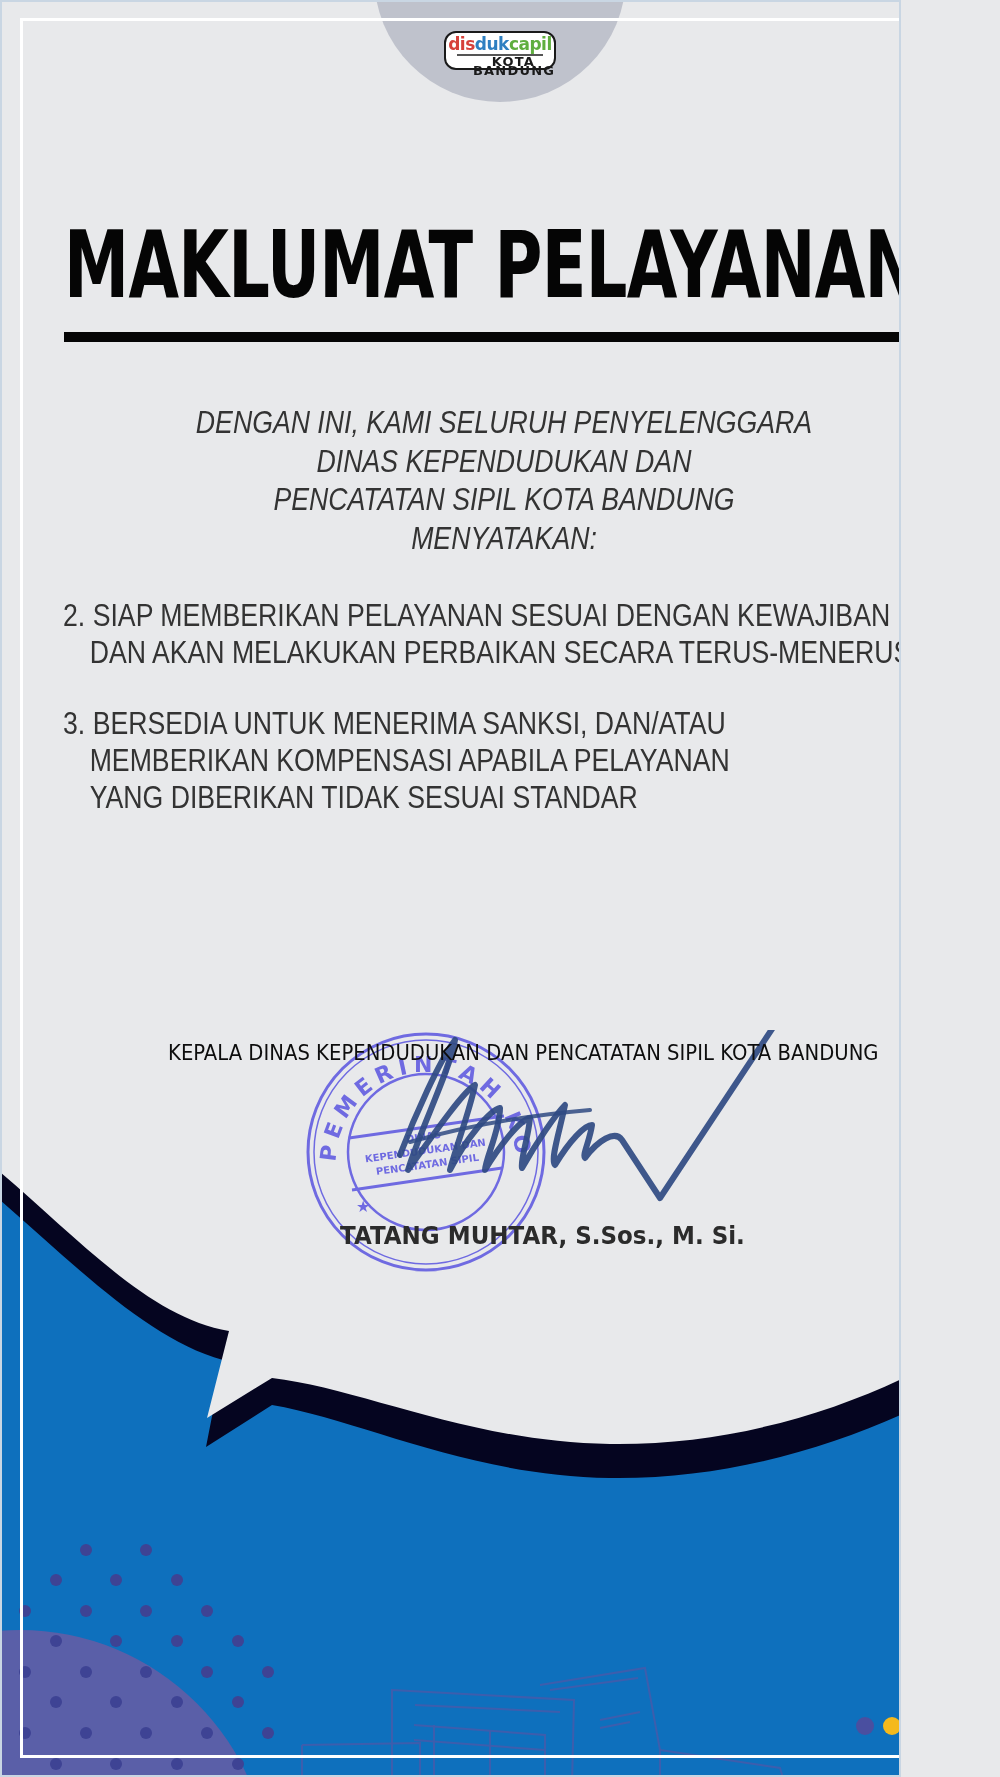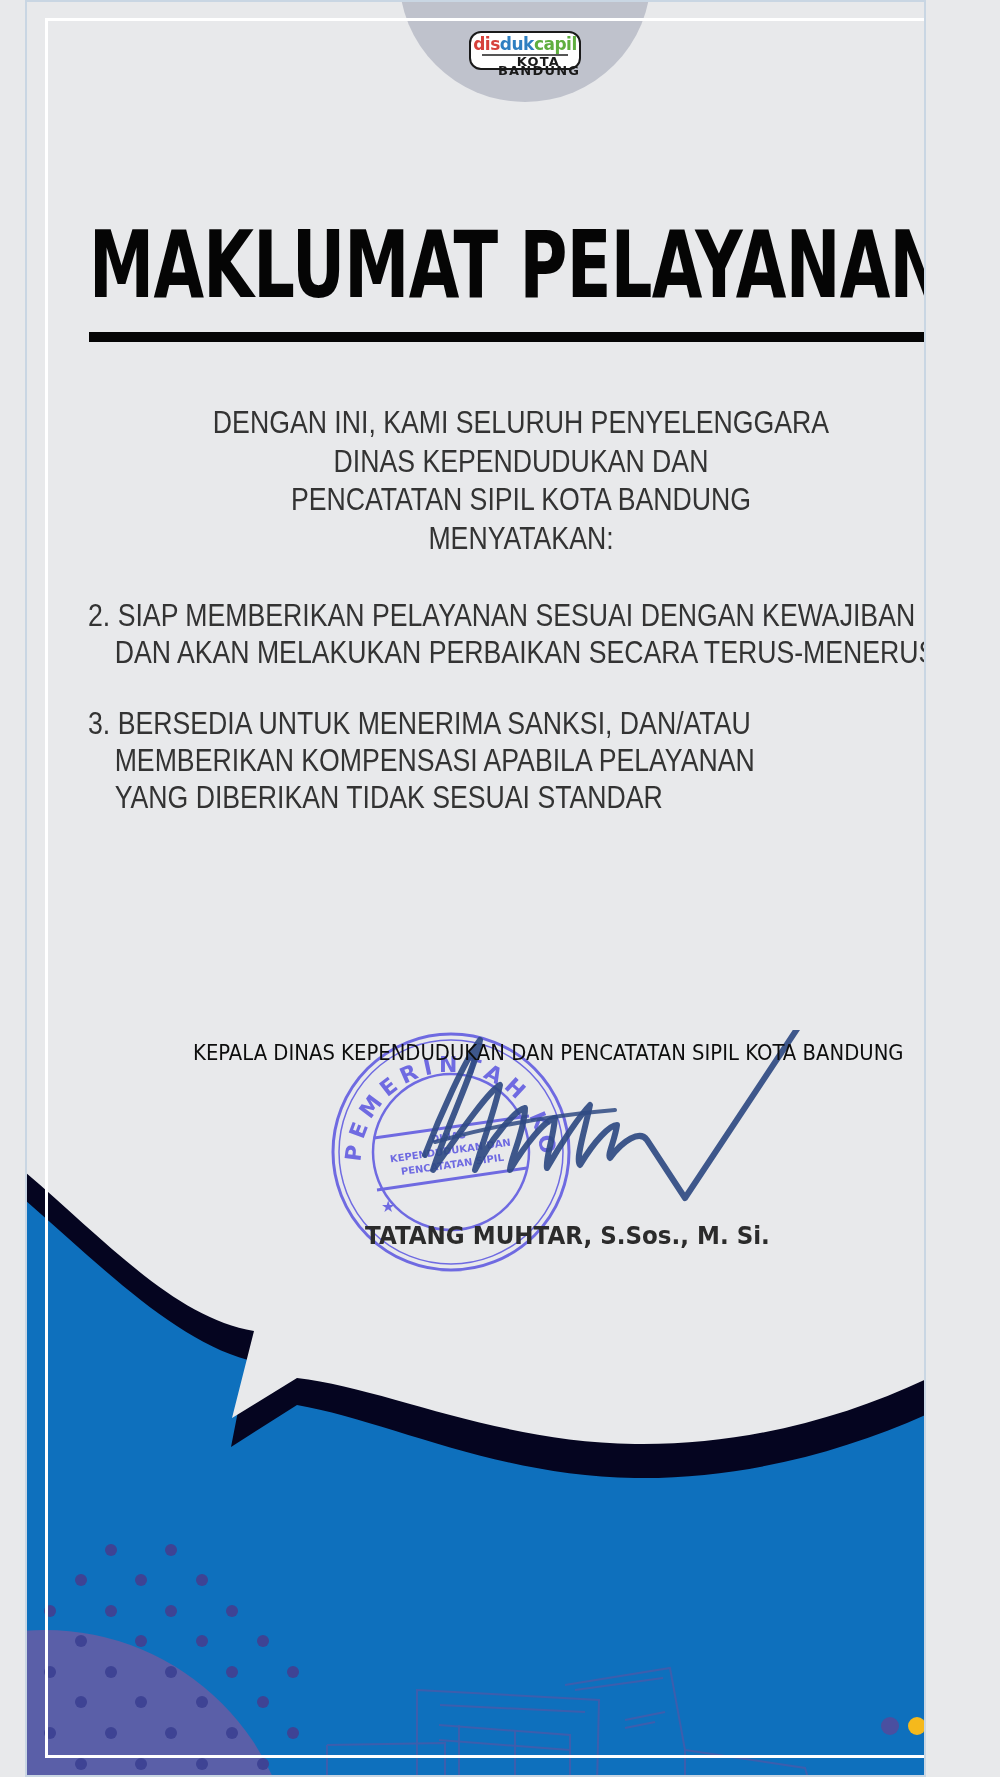--- a/index.html
+++ b/index.html
@@ -1,39 +1,39 @@
 <!DOCTYPE html>
 <html><head>
 <meta charset="utf-8">
 <style>
   * { margin: 0; padding: 0; box-sizing: border-box; }
   html, body { width: 1000px; height: 1777px; overflow: hidden; background: #e8e9eb; }
   body { position: relative; font-family: "Liberation Sans", sans-serif; }
 
-  .page { position: absolute; left: 0; top: 0; width: 901px; height: 1777px; background: #e8e9eb; overflow: hidden; margin-left: 25px; }
+  .page { position: absolute; left: 0; top: 0; width: 901px; height: 1777px; background: #e8e9eb; overflow: hidden; }
   .outer-edge { position: absolute; inset: 0; border: 2px solid #c9d6e3; pointer-events: none; z-index: 20; }
   .inset-frame { position: absolute; left: 20px; top: 18px; width: 958px; height: 1740px; border: 3px solid #ffffff; pointer-events: none; z-index: 15; }
 
   .bg-svg { position: absolute; left: 0; top: 0; z-index: 1; }
 
   .top-arc { position: absolute; left: 374px; top: -150px; width: 252px; height: 252px; border-radius: 50%; background: #bfc2cc; z-index: 2; }
 
   .logo { position: absolute; left: 444px; top: 31px; width: 112px; height: 39px; background: #fff; border: 2px solid #1a1a1a; border-radius: 12px; z-index: 5; text-align: center; }
   .logo-word { display: block; font-family: "DejaVu Sans", sans-serif; font-size: 17px; font-weight: bold; line-height: 19px; margin-top: 2px; letter-spacing: -0.5px; }
   .logo-word .c1 { color: #d6413b; }
   .logo-word .c2 { color: #2e7fc1; }
   .logo-word .c3 { color: #5fae3f; }
   .logo-rule { display: block; width: 86px; height: 1.5px; background: #555; margin: 0 auto 1px auto; }
   .logo-sub { display: block; font-family: "DejaVu Sans", sans-serif; font-size: 13px; font-weight: bold; letter-spacing: 1.2px; color: #1a1a1a; line-height: 9px; padding-left: 27px; }
 
   .title { position: absolute; left: 64px; top: 220px; width: 872px; height: 90px; z-index: 5; overflow: visible; }
   .title span { display: inline-block; font-family: "DejaVu Sans", sans-serif; font-weight: bold; font-size: 92px; line-height: 92px; color: #050505; white-space: nowrap; transform-origin: left top; transform: scaleX(0.711); letter-spacing: -1px; }
   .title-rule { position: absolute; left: 64px; top: 332px; width: 872px; height: 10px; background: #050505; z-index: 5; }
 
-  .intro { position: absolute; left: 96px; top: 404px; width: 800px; z-index: 5; text-align: center; }
+  .intro { position: absolute; left: 104px; top: 404px; width: 800px; z-index: 5; text-align: center; font-style: italic; }
   .intro .line { display: block; font-family: "Liberation Sans", sans-serif; font-size: 31px; line-height: 38.5px; color: #333333; white-space: nowrap; transform: scaleX(0.86); transform-origin: center top; }
 
   .list { position: absolute; left: 63px; top: 597px; width: 900px; z-index: 5; }
   .item { margin-bottom: 34px; }
   .item .line { display: block; font-family: "Liberation Sans", sans-serif; font-size: 31px; line-height: 37px; color: #333333; white-space: nowrap; transform: scaleX(0.86); transform-origin: left top; }
   .item .line.cont { padding-left: 31px; }
 
   .signer-title { position: absolute; left: 168px; top: 1040px; width: 760px; z-index: 8; white-space: nowrap; font-family: "DejaVu Sans", sans-serif; font-size: 21px; line-height: 26px; color: #0d0d0d; transform: scaleX(0.935); transform-origin: left top; }
 
   .stamp { position: absolute; left: 304px; top: 1030px; width: 244px; height: 244px; z-index: 6; opacity: 0.85; }

